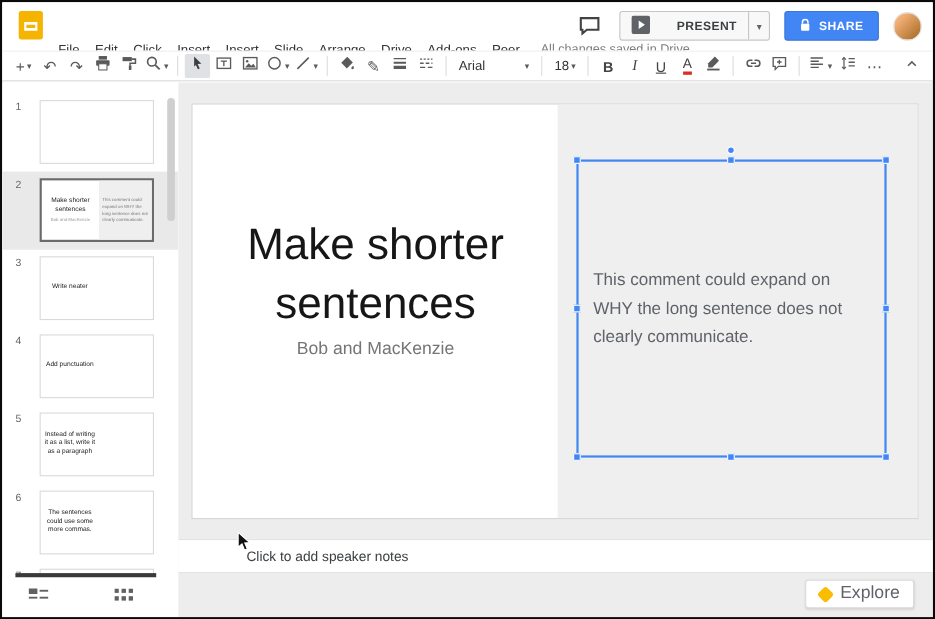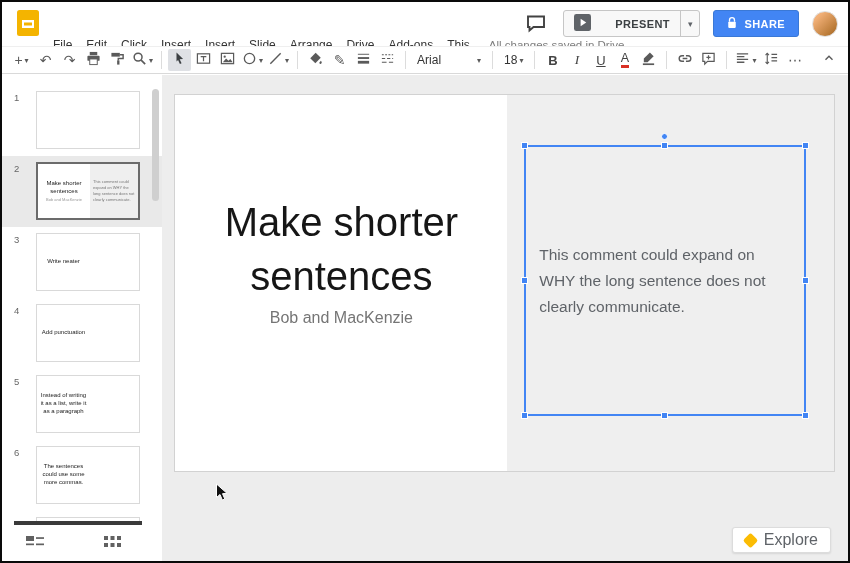--- a/index.html
+++ b/index.html
@@ -93,21 +93,21 @@
     <div class="menu-row">
       <span class="menu-item">File</span>
       <span class="menu-item">Edit</span>
       <span class="menu-item">Click</span>
       <span class="menu-item">Insert</span>
       <span class="menu-item">Insert</span>
       <span class="menu-item">Slide</span>
       <span class="menu-item">Arrange</span>
       <span class="menu-item">Drive</span>
       <span class="menu-item">Add-ons</span>
-      <span class="menu-item">This</span>
+      <span class="menu-item">Peer</span>
       <span class="saved">All changes saved in Drive</span>
     </div>
     <div class="header-right">
       <span class="chat-btn">
         <svg width="20" height="18" viewBox="0 0 20 18">
             <path d="M2 1.5 H18 V12 H7.5 L3.5 15.5 V12 H2 Z" fill="none" stroke="#424242" stroke-width="1.9"></path>
           </svg>
       </span>
       <div class="present-btn">
         <span class="present-main">
@@ -377,20 +377,23 @@
         <span class="handle h-tl"></span>
         <span class="handle h-tm"></span>
         <span class="handle h-tr"></span>
         <span class="handle h-ml"></span>
         <span class="handle h-mr"></span>
         <span class="handle h-bl"></span>
         <span class="handle h-bm"></span>
         <span class="handle h-br"></span>
       </div>
     </div>
+    <div class="notes">
+      <span class="notes-text">Click to add speaker notes</span>
+    </div>
     <div class="explore-btn">
       <span class="explore-icon"></span>
       <span class="explore-label">Explore</span>
     </div>
   </div>
 
   <span class="cursor">
     <svg width="13" height="19" viewBox="0 0 13 19">
         <path d="M1.5 1 L1.5 14.5 L5 11.5 L7.3 17 L9.8 16 L7.5 10.7 L12 10.3 Z" fill="#111" stroke="#fff" stroke-width="1"></path>
       </svg>

